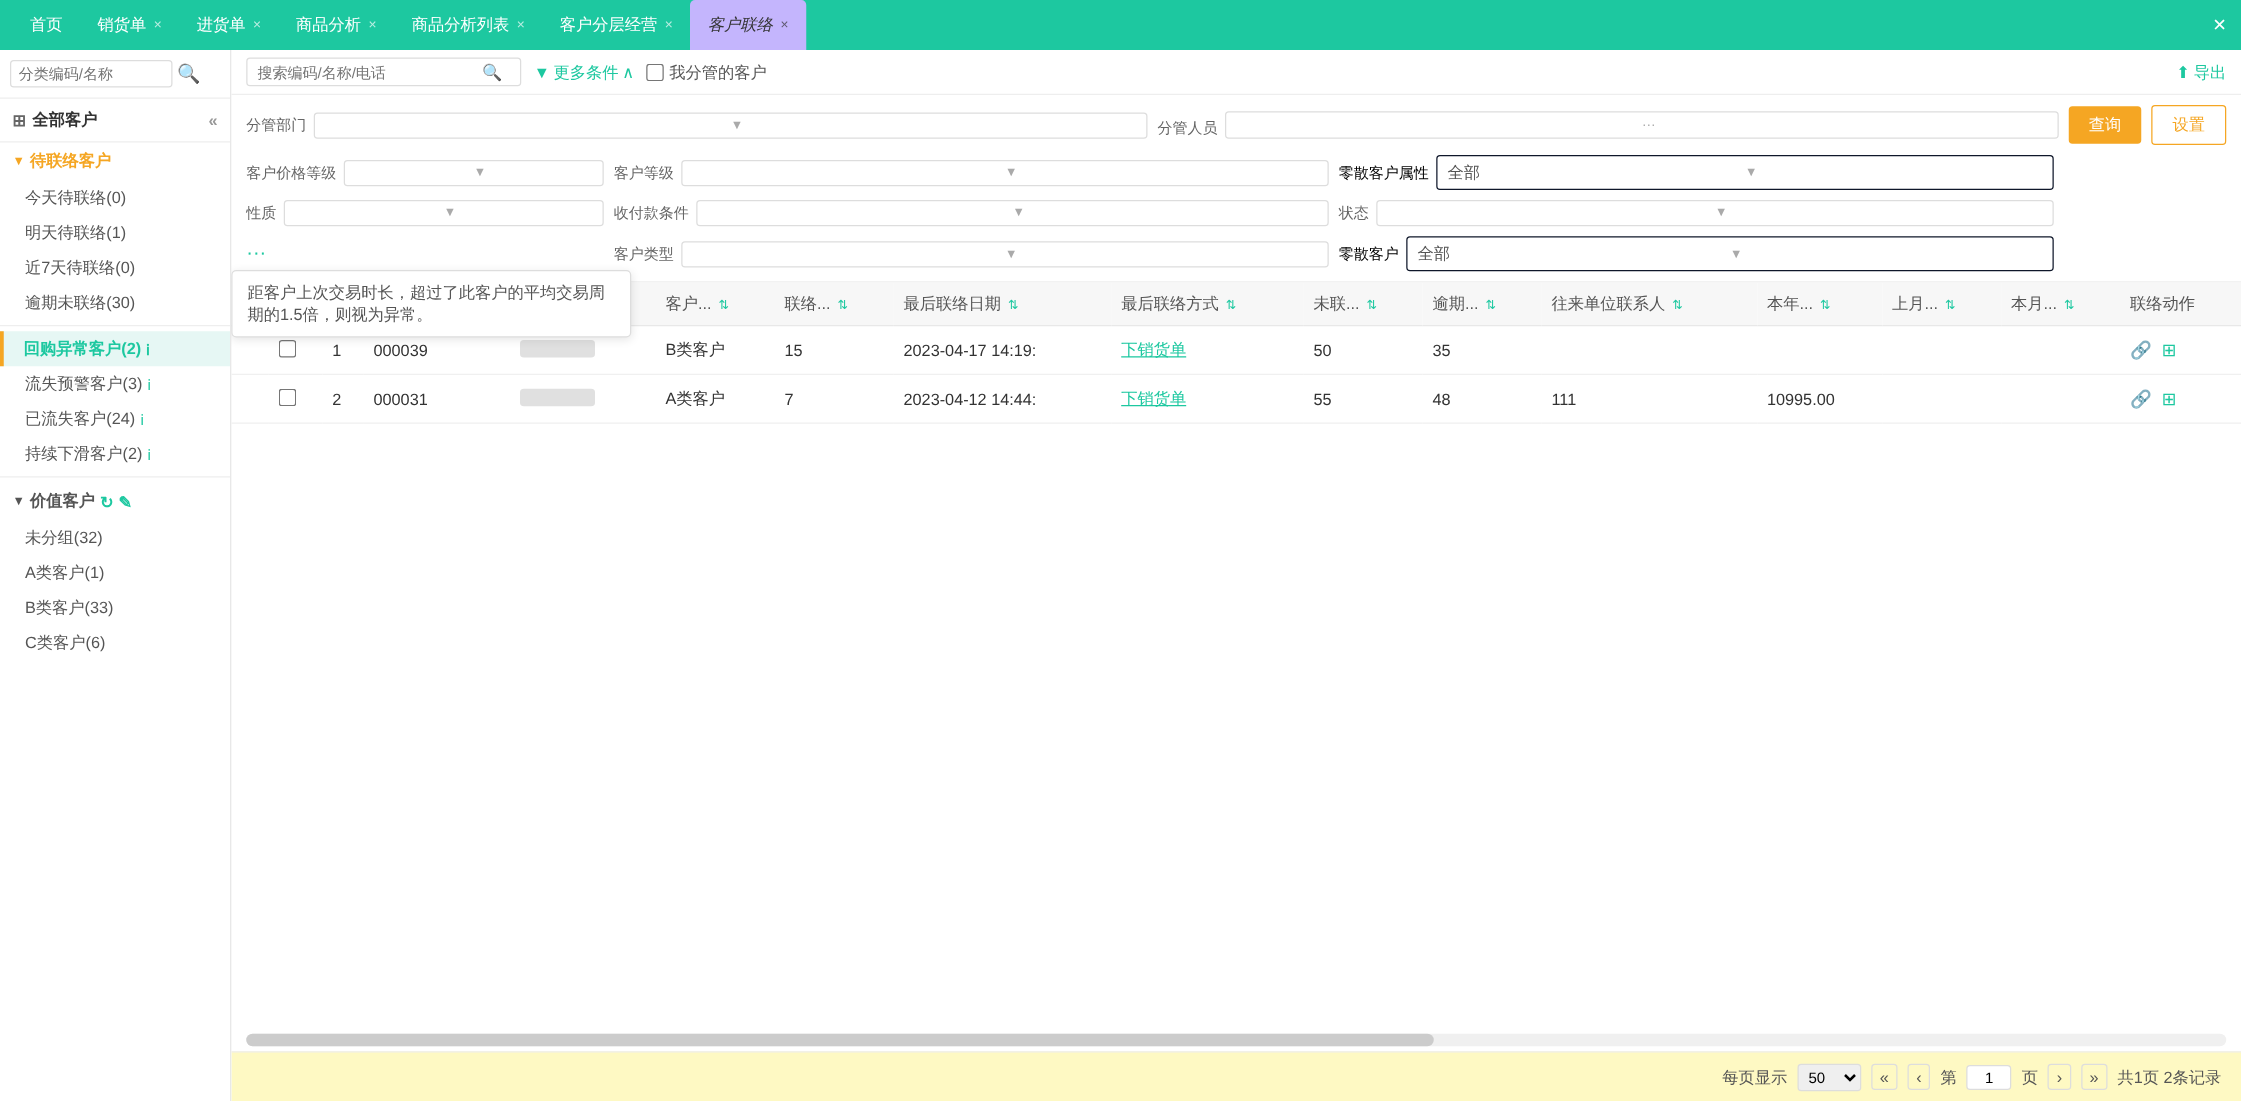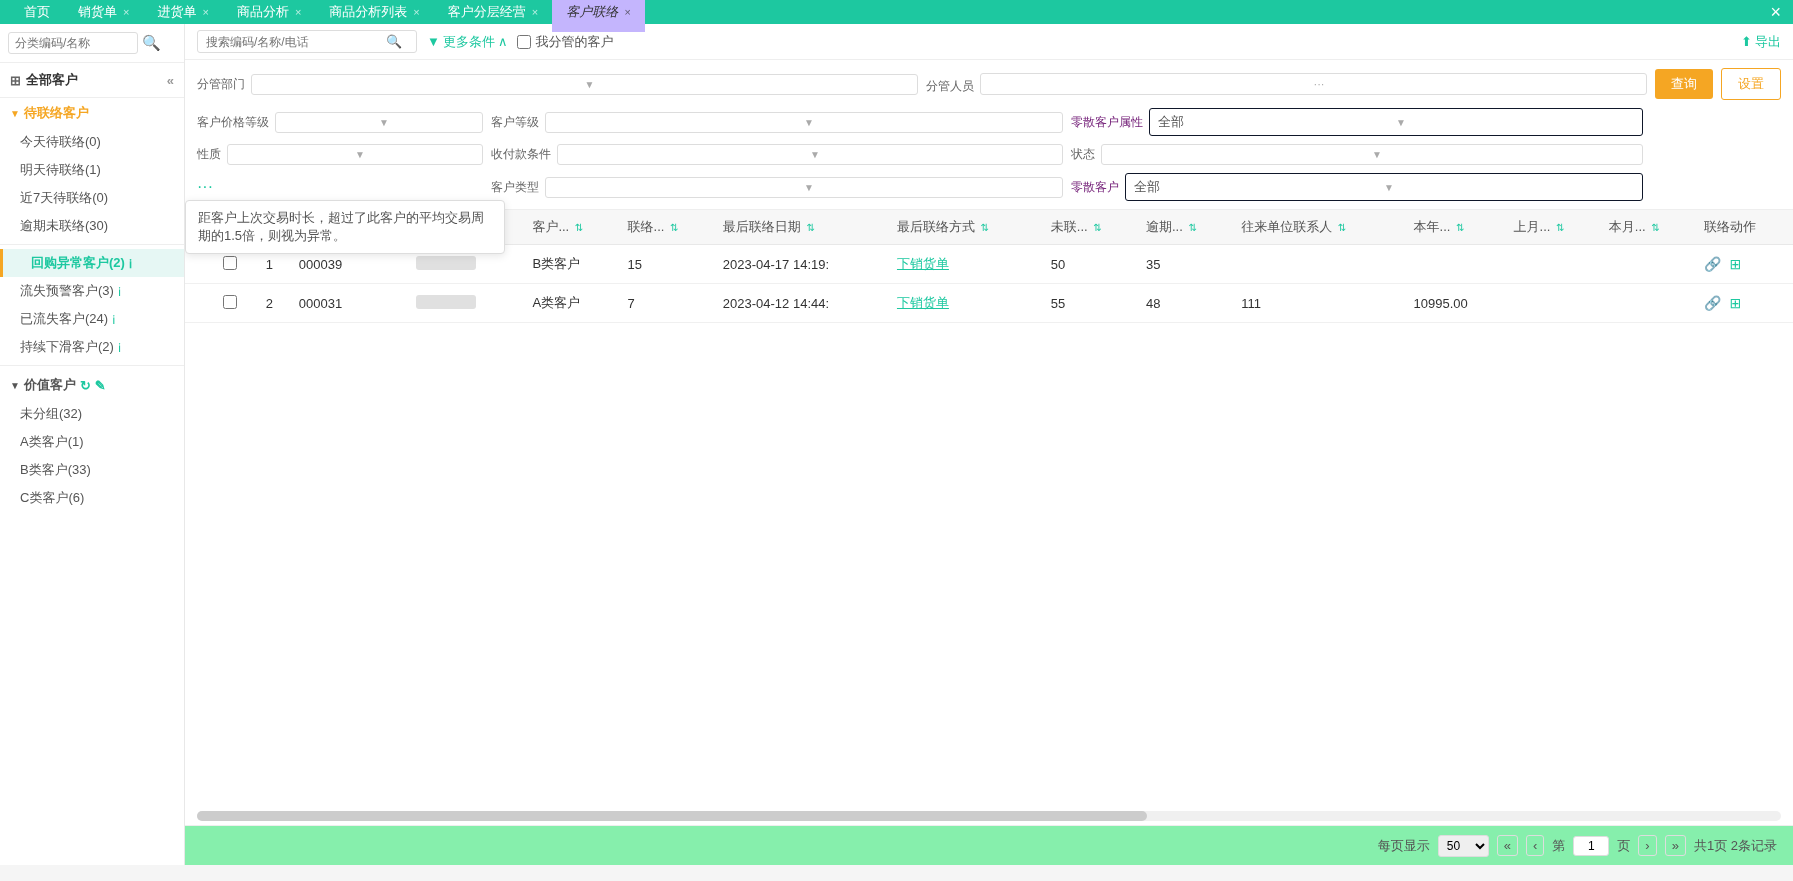--- a/index.html
+++ b/index.html
@@ -1,20 +1,20 @@
 <!DOCTYPE html>
 <html><head>
   <meta charset="utf-8">
   <style>
     * { box-sizing: border-box; margin: 0; padding: 0; font-family: 'Microsoft YaHei', Arial, sans-serif; font-size: 13px; }
     body { background: #f5f5f5; overflow: hidden; width: 1793px; height: 881px; }
 
     
     .top-nav {
-      display: flex; align-items: center; background: #1dc8a0; height: 24px; padding: 0 10px;
+      display: flex; align-items: center; background: #1dc8a0; height: 40px; padding: 0 10px;
       position: relative;
     }
     .top-nav-item {
       color: #fff; padding: 0 14px; height: 40px; display: flex; align-items: center;
       cursor: pointer; font-size: 13px; white-space: nowrap;
     }
     .top-nav-item.active { background: #c4b5fd; color: #333; border-radius: 4px 4px 0 0; font-style: italic; }
     .top-nav-item .close-x { margin-left: 6px; font-size: 11px; opacity: 0.7; }
     .top-nav-close-btn {
       position: absolute; right: 12px; top: 50%; transform: translateY(-50%);
@@ -103,21 +103,21 @@
       flex: 1; border: 1px solid #ddd; border-radius: 3px; padding: 4px 8px;
       font-size: 12px; outline: none; min-width: 0;
     }
     .filter-select {
       display: flex; align-items: center; flex: 1; border: 1px solid #ddd;
       border-radius: 3px; padding: 4px 8px; cursor: pointer; font-size: 12px;
       background: #fff; position: relative; min-width: 0;
     }
     .filter-select span { flex: 1; color: #999; }
     .filter-select .chevron { color: #aaa; font-size: 10px; flex-shrink: 0; }
-    .filter-inline-label { color: #701a75; font-size: 12px; white-space: nowrap; }
+    .filter-inline-label { color: #000000; font-size: 12px; white-space: nowrap; }
     .filter-inline-select {
       display: flex; align-items: center; flex: 1; border: 1px solid #0f172a;
       border-radius: 3px; padding: 4px 8px; cursor: pointer; font-size: 12px;
       background: #fff;
     }
     .filter-inline-select span { flex: 1; color: #555; }
     .filter-inline-select .chevron { color: #aaa; font-size: 10px; }
     .query-btn {
       background: #f5a623; color: #fff; border: none; border-radius: 3px;
       padding: 6px 16px; cursor: pointer; font-size: 13px; white-space: nowrap;
@@ -146,21 +146,21 @@
     
     .tooltip-box {
       position: absolute; left: 10px; top: 220px; background: #fff;
       border: 1px solid #ddd; border-radius: 4px; padding: 8px 12px;
       font-size: 12px; color: #555; box-shadow: 0 2px 8px rgba(0,0,0,0.1);
       max-width: 320px; z-index: 100;
     }
 
     
     .bottom-bar {
-      height: 40px; background: #86efac; border-top: 1px solid #eee;
+      height: 40px; background: #fef9c3; border-top: 1px solid #eee;
       display: flex; align-items: center; justify-content: flex-end;
       padding: 0 16px; gap: 8px; font-size: 12px; color: #555;
     }
     .page-nav-btn { background: none; border: 1px solid #ddd; border-radius: 3px; padding: 2px 6px; cursor: pointer; color: #555; }
     .page-input { border: 1px solid #ddd; border-radius: 3px; padding: 2px 4px; width: 36px; text-align: center; font-size: 12px; }
     .page-size-select { border: 1px solid #ddd; border-radius: 3px; padding: 2px 4px; font-size: 12px; }
 
     
     .scrollbar-track {
       height: 10px; background: #f0f0f0; margin: 4px 12px;
@@ -238,21 +238,21 @@
       <div class="sidebar-item">
         <span>近7天待联络(0)</span>
       </div>
       <div class="sidebar-item">
         <span>逾期未联络(30)</span>
       </div>
     </div>
 
     <div class="sidebar-divider"></div>
 
-    <div class="sidebar-item active" style="position:relative; padding-left: 28px;">
+    <div class="sidebar-item active" style="position:relative; padding-left: 16px;">
       <span>回购异常客户(2)</span>
       <span style="margin-left: 4px; color: #1dc8a0; font-size: 12px;">ℹ</span>
     </div>
 
     <div class="sidebar-item">
       <span>流失预警客户(3)</span>
       <span style="margin-left: 4px; color: #1dc8a0; font-size: 12px;">ℹ</span>
     </div>
     <div class="sidebar-item">
       <span>已流失客户(24)</span>

